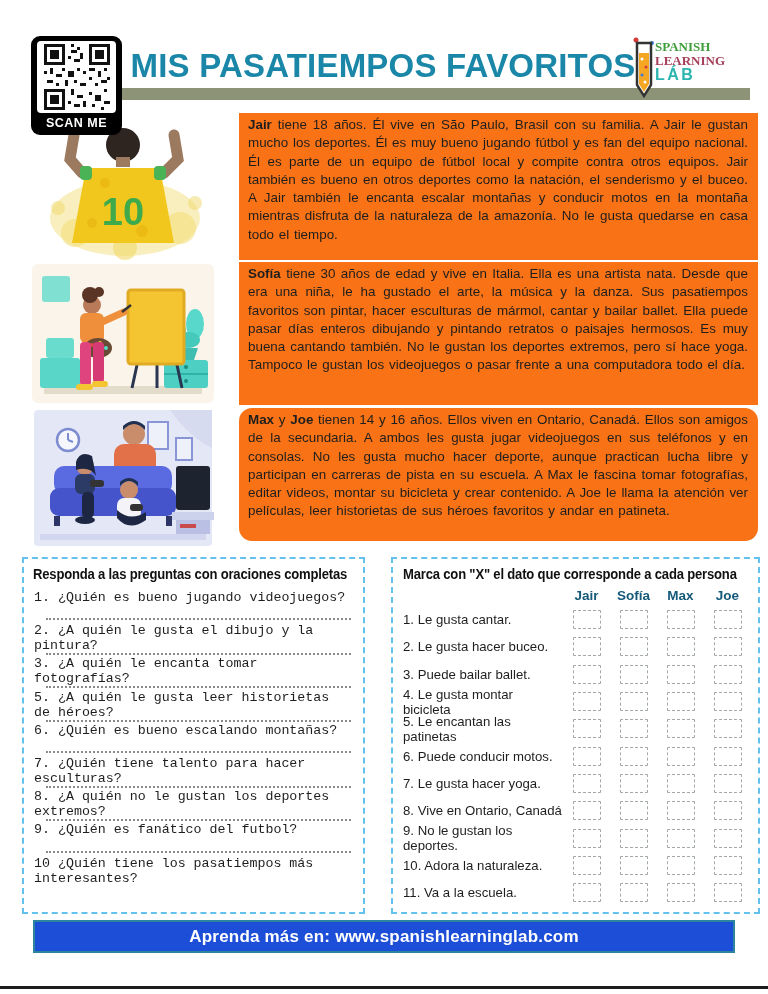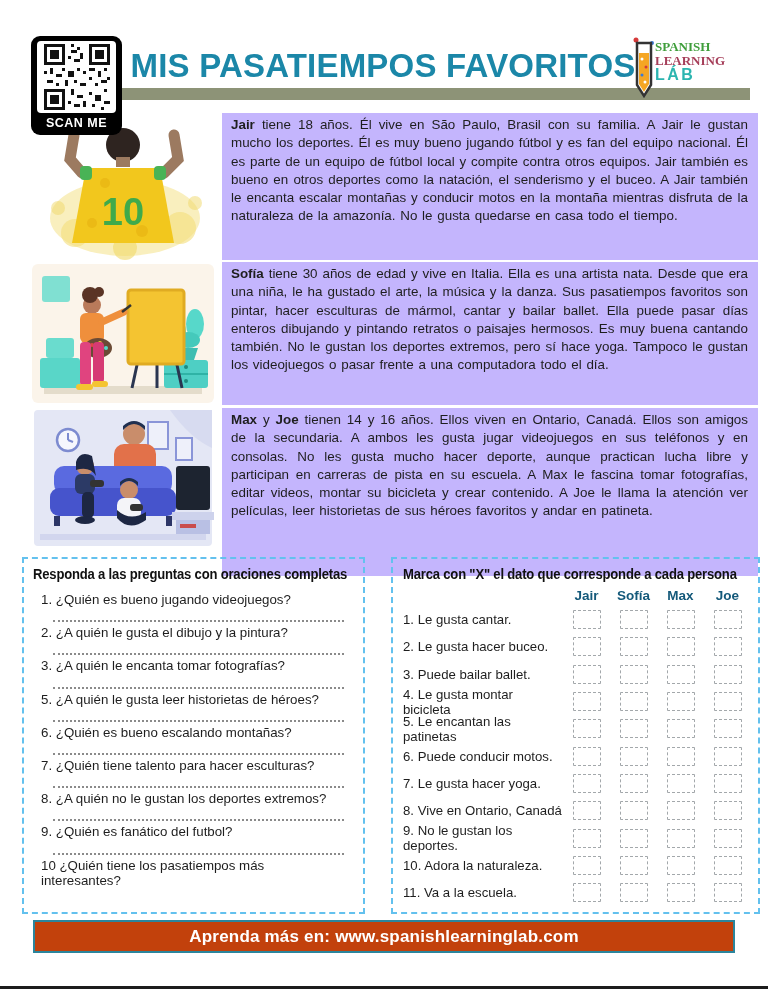--- a/index.html
+++ b/index.html
@@ -16,49 +16,49 @@
   .logo{position:absolute;left:633px;top:37px;display:flex;z-index:5;}
   .logo-text{display:flex;flex-direction:column;line-height:14px;margin-top:3px;}
   .logo-l1{font-family:"Liberation Serif",serif;font-weight:bold;font-size:13px;color:#3f9e3b;}
   .logo-l2{font-family:"Liberation Serif",serif;font-weight:bold;font-size:13px;color:#a63f5a;}
   .logo-l3{font-size:16px;font-weight:bold;color:#2cb5b0;letter-spacing:2.5px;}
   .olive-bar{position:absolute;left:116px;top:88px;width:634px;height:12px;background:#8d9377;}
 
   
   .row{position:absolute;left:30px;width:728px;display:flex;}
   .row .illus{width:186px;flex:0 0 186px;}
-  .row .p-box{margin-left:6px;background:#c4b5fd;padding:3px 10px 3px 9px;box-sizing:border-box;flex:1;}
+  .row .p-box{margin-left:23px;background:#f97316;padding:3px 10px 3px 9px;box-sizing:border-box;flex:1;}
   .p-box p{margin:0;font-size:13.4px;line-height:18.3px;text-align:justify;color:#1e1e1e;word-spacing:1px;}
   .p-box .b{font-weight:bold;}
   .row1{top:113px;} .row1 .p-box{height:147px;}
   .row2{top:262px;} .row2 .p-box{height:143px;}
-  .row3{top:408px;} .row3 .p-box{height:168px;}
+  .row3{top:408px;} .row3 .p-box{height:133px;border-radius:13px;}
 
   
   .q-box{position:absolute;left:22px;top:557px;width:343px;height:357px;border:2px dashed #63c1ee;box-sizing:border-box;padding:4px 9px 0 9px;}
   .g-box-wrap{position:absolute;left:391px;top:557px;width:369px;height:357px;border:2px dashed #63c1ee;box-sizing:border-box;padding:4px 7px 0 10px;}
   .box-h2{font-size:14.5px;font-weight:bold;letter-spacing:-.2px;white-space:nowrap;
           transform:scaleX(.9);transform-origin:0 50%;margin:3px 0 6px 0;color:#111;}
-  .q-list{list-style:none;margin:8px;padding:0;}
+  .q-list{list-style:none;margin:1px;padding:0;font-family:Liberation Mono, monospace;}
   .q-list li{height:33.2px;display:flex;flex-direction:column;justify-content:space-between;}
   .q-text{font-size:13.3px;color:#1e1e1e;padding-top:2px;}
   .q-list li::after{content:"";display:block;border-top:2px dotted #8a8a8a;margin:0 2px 1px 12px;}
   .q-list li:last-child::after{display:none;}
 
   .names-row{display:flex;justify-content:flex-end;margin:2px 0 3px 0;}
   .names-row span{width:47px;text-align:center;font-size:13.5px;font-weight:bold;color:#14597a;}
   .g-rows{}
   .g-row{display:flex;align-items:center;height:27.3px;}
   .g-label{flex:1;font-size:13.2px;color:#1e1e1e;}
   .g-cells{display:flex;}
   .g-cell{width:47px;display:flex;justify-content:center;}
   .chk{width:28px;height:19px;background:#fff;border:1.5px dashed #a3a8ab;border-radius:1px;box-sizing:border-box;}
 
   
-  .footer-bar{position:absolute;left:33px;top:920px;width:702px;height:33px;background:#c2410c;
+  .footer-bar{position:absolute;left:33px;top:920px;width:702px;height:33px;background:#1d4ed8;
               border:2px solid #2b859c;box-sizing:border-box;display:flex;align-items:center;justify-content:center;}
   .footer-bar span{color:#fff;font-size:17px;font-weight:bold;letter-spacing:.2px;}
   .bottom-line{position:absolute;left:0;top:986px;width:768px;height:3px;background:#1c1c1c;}
 </style>
 </head>
 <body>
 
 <div class="page">
 
   <div class="qr-wrap">

